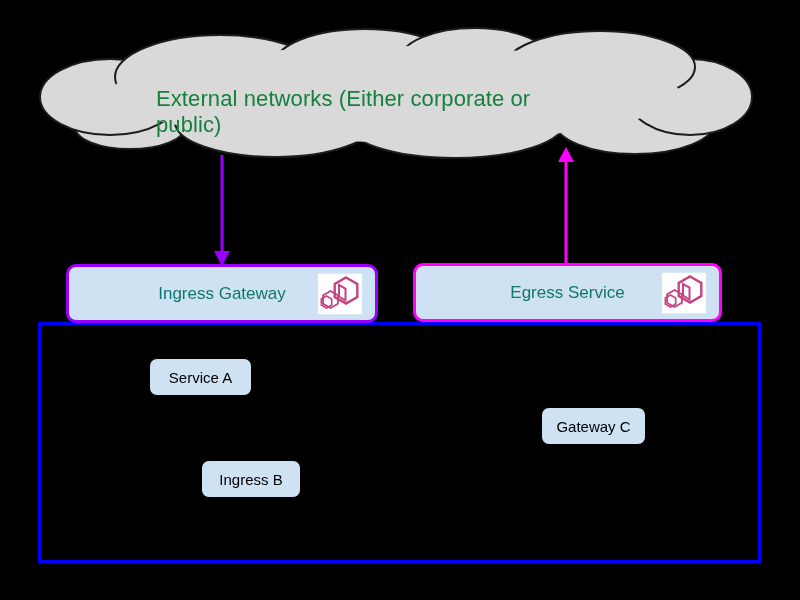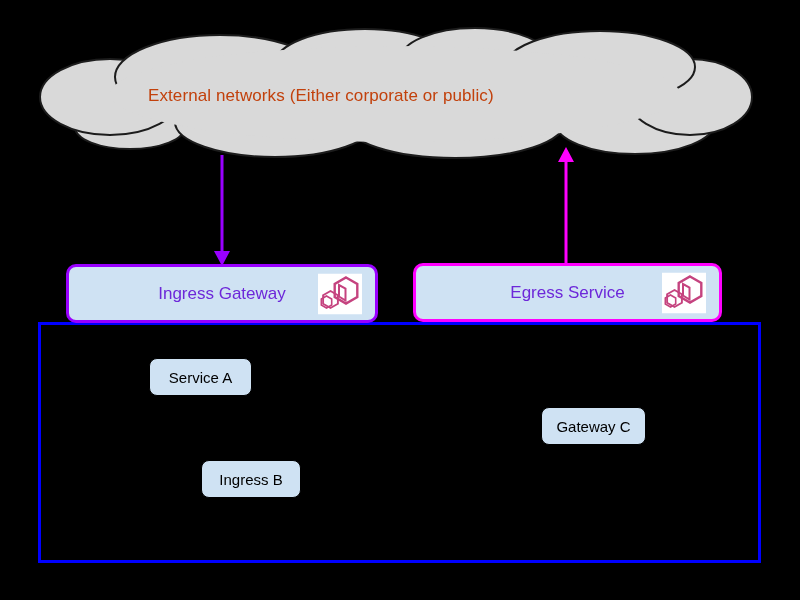--- a/index.html
+++ b/index.html
@@ -7,40 +7,40 @@
     width: 800px; height: 600px;
     background: #000;
     font-family: "Liberation Sans", sans-serif;
     overflow: hidden;
   }
   .stage { position: relative; width: 800px; height: 600px; background: #000; }
 
   
   .cloud-svg { position: absolute; left: 35px; top: 22px; z-index: 1; }
   .cloud-label {
-    position: absolute; left: 148px; top: 86px; width: 390px;
-    font-size: 17px; color: #c2410c; text-align: left; z-index: 2;
+    position: absolute; left: 156px; top: 86px; width: 390px;
+    font-size: 22px; color: #15803d; text-align: left; z-index: 2;
     letter-spacing: 0.1px;
   }
 
   
   .arrow-svg { position: absolute; z-index: 2; }
   .arrow-ingress { left: 210px; top: 155px; }
   .arrow-egress  { left: 554px; top: 147px; }
 
   
   .gateway {
     position: absolute; z-index: 3;
     background: #cfe2f3; border-radius: 10px;
     display: flex; align-items: center; justify-content: center;
     box-sizing: border-box;
   }
   .gateway-ingress { left: 66px;  top: 264px; width: 312px; height: 59px; border: 3px solid #9900ff; }
   .gateway-egress  { left: 413px; top: 263px; width: 309px; height: 59px; border: 3px solid #ff00ff; }
-  .gateway-label { font-size: 17px; color: #6d28d9; }
+  .gateway-label { font-size: 17px; color: #0f766e; }
   .gateway-icon {
     position: absolute; right: 13px; top: 50%; transform: translateY(-50%);
     width: 44px; height: 41px;
   }
 
   
   .cluster {
     position: absolute; left: 38px; top: 322px; width: 723px; height: 241px;
     border: 3px solid #0000ff; box-sizing: border-box; z-index: 1;
   }

